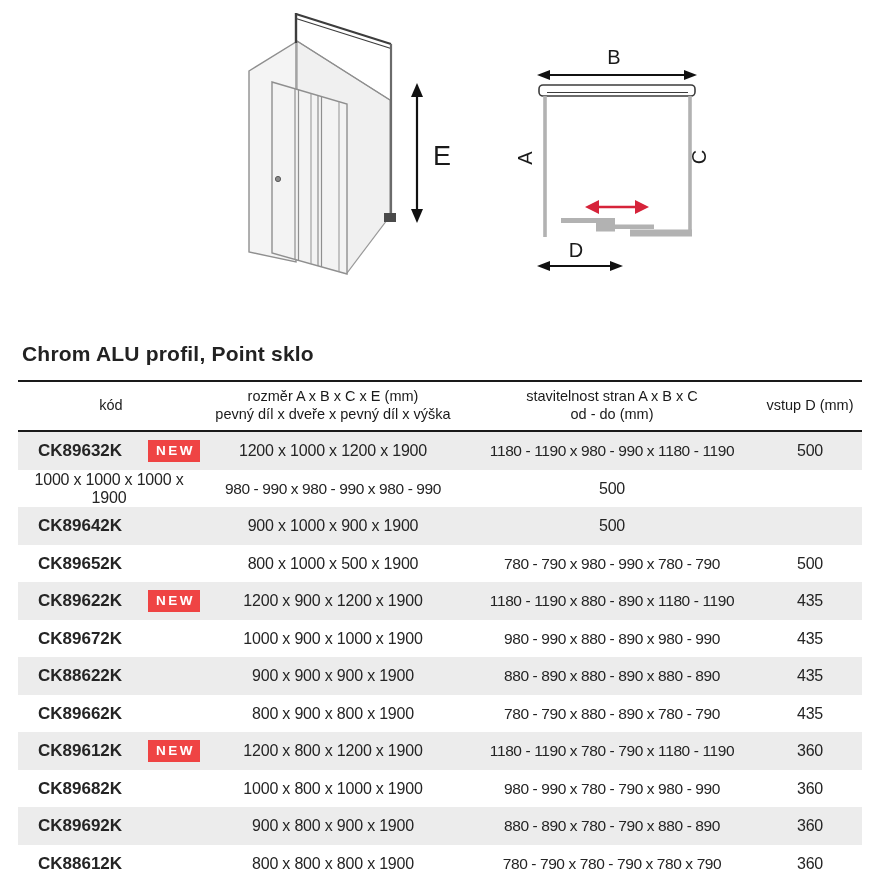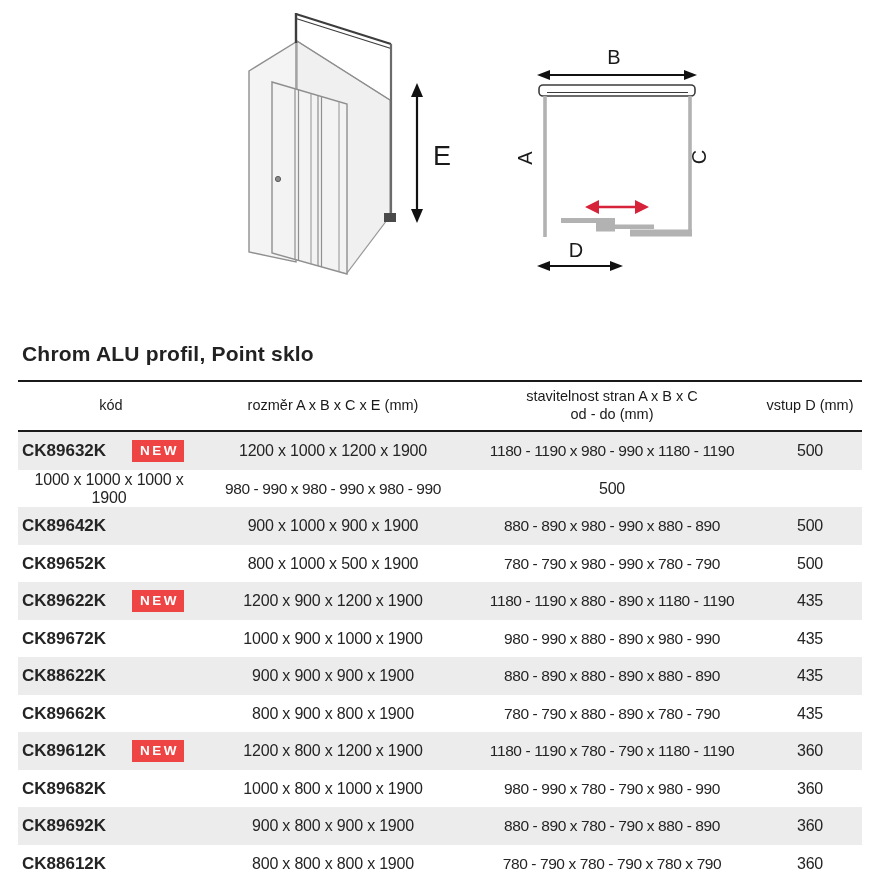--- a/index.html
+++ b/index.html
@@ -18,21 +18,21 @@
     border-top: 2px solid #1a1a1a; border-bottom: 2px solid #1a1a1a;
     padding: 6px 0 7px 0; align-items: center; }
   .thead .th { font-size: 14.5px; line-height: 1.22; text-align: center; color: #1a1a1a; }
   .thead .th.code-col { text-align: center; padding-left: 4px; }
 
   .tr { display: grid; grid-template-columns: 182px 266px 292px 1fr;
     height: 37.5px; align-items: center; }
   .tr.stripe { background: #ECECEC; }
 
   .td { text-align: center; font-size: 16px; letter-spacing: -0.2px; color: #242424; }
-  .td.code-cell { text-align: left; padding-left: 4px; font-weight: bold;
+  .td.code-cell { text-align: left; padding-left: 20px; font-weight: bold;
     font-size: 17px; letter-spacing: 0; display: flex; align-items: center; }
   .td.adj-cell { font-size: 15.5px; letter-spacing: -0.4px; }
 
   .new-badge { display: inline-block; margin-left: 26px; background: #ef4444;
     color: #ffffff; font-weight: bold; font-size: 13.5px; letter-spacing: 2.5px;
     padding: 3px 5px 3px 8px; line-height: 1.2; }
 
   text { font-family: "Liberation Sans", sans-serif; fill: #1a1a1a; }
 </style>
 </head>
@@ -118,20 +118,21 @@
   </svg>
 </div>
 
 <h1 class="page-title">Chrom ALU profil, Point sklo</h1>
 
 <div class="spec-table">
   <div class="thead">
     <div class="th code-col">kód</div>
     <div class="th">
       <div>rozměr A x B x C x E (mm)</div>
+      <div>pevný díl x dveře x pevný díl x výška</div>
     </div>
     <div class="th">
       <div>stavitelnost stran A x B x C</div>
       <div>od - do (mm)</div>
     </div>
     <div class="th">vstup D (mm)</div>
   </div>
 
   <div class="tr stripe">
     <div class="td code-cell">
@@ -145,21 +146,20 @@
   <div class="tr">
     <div class="td">1000 x 1000 x 1000 x 1900</div>
     <div class="td adj-cell">980 - 990 x 980 - 990 x 980 - 990</div>
     <div class="td">500</div>
   </div>
   <div class="tr stripe">
     <div class="td code-cell">
         <span>CK89642K</span>
       </div>
     <div class="td">900 x 1000 x 900 x 1900</div>
-    <div class="td adj-cell">880 - 890 x 980 - 990 x 880 - 890</div>
     <div class="td">500</div>
   </div>
   <div class="tr">
     <div class="td code-cell">
         <span>CK89652K</span>
       </div>
     <div class="td">800 x 1000 x 500 x 1900</div>
     <div class="td adj-cell">780 - 790 x 980 - 990 x 780 - 790</div>
     <div class="td">500</div>
   </div>

